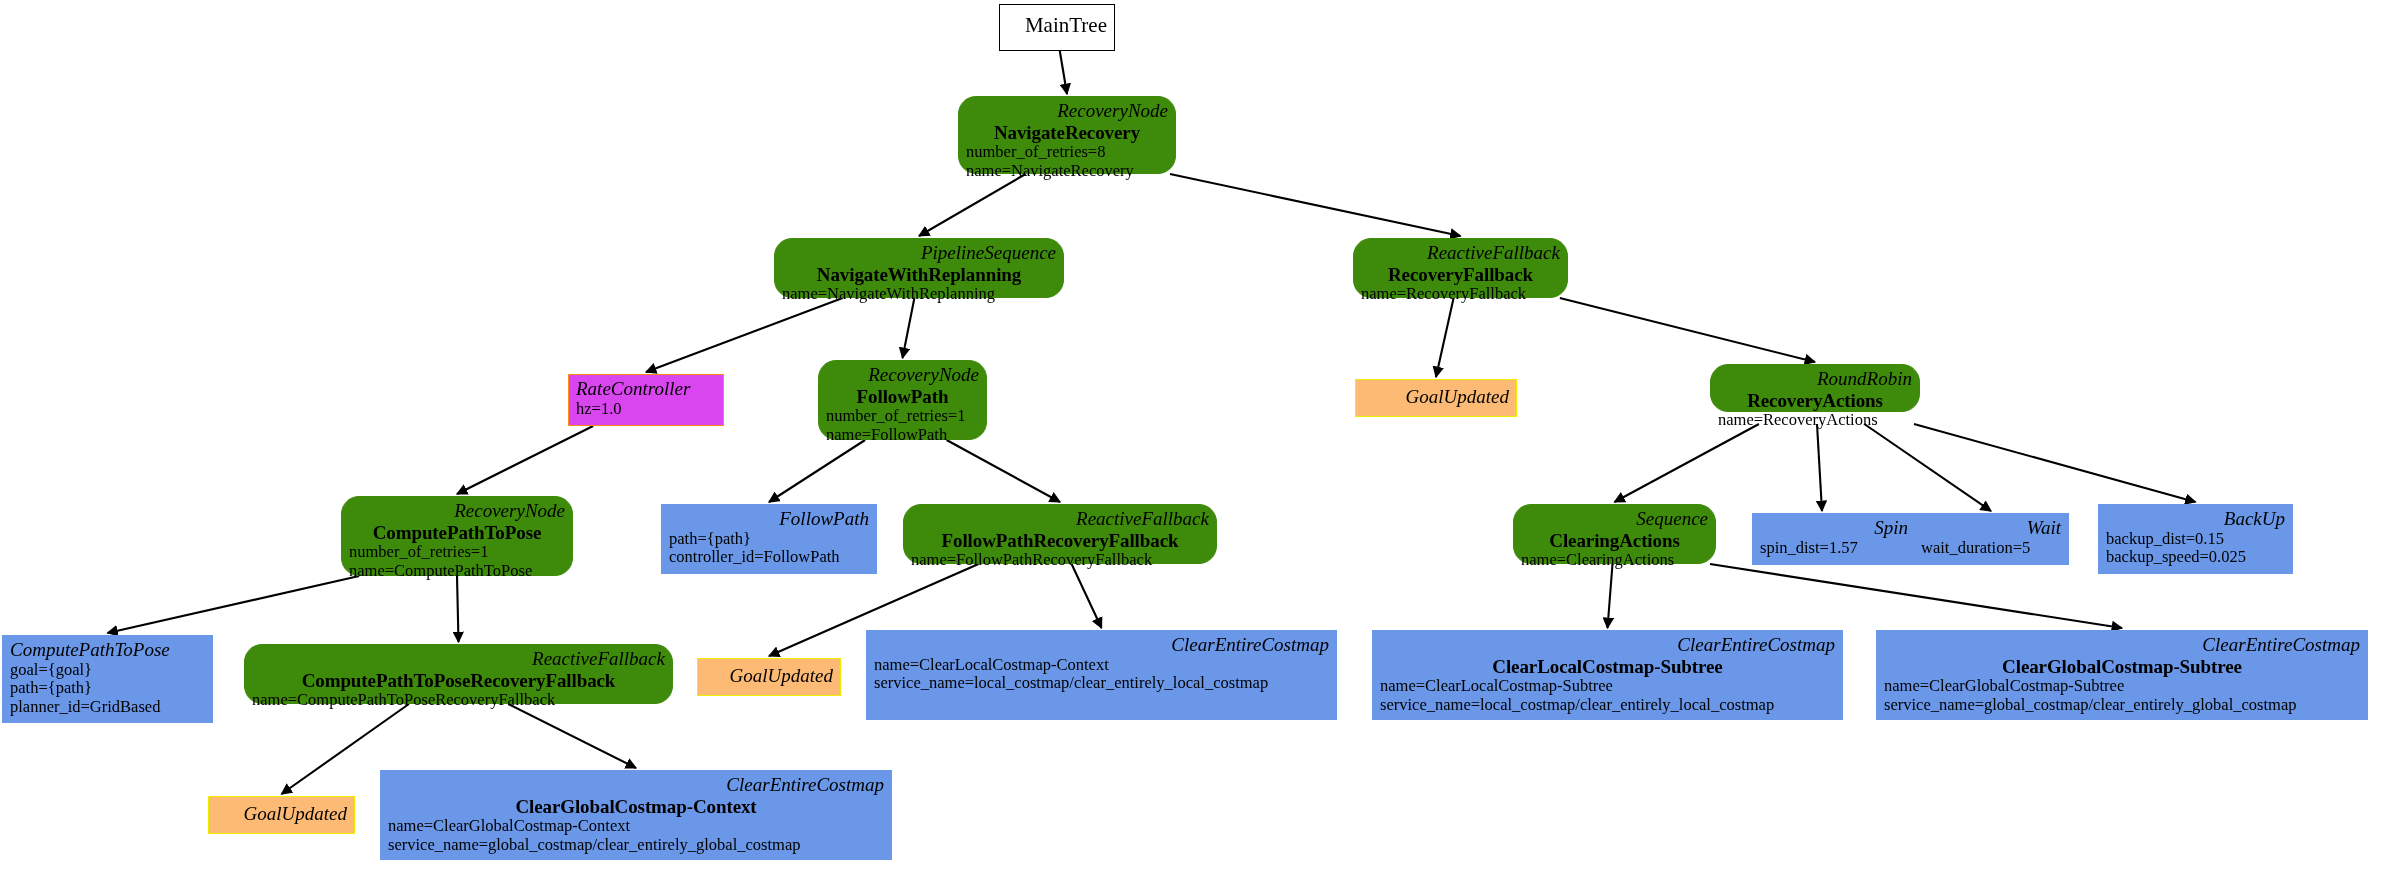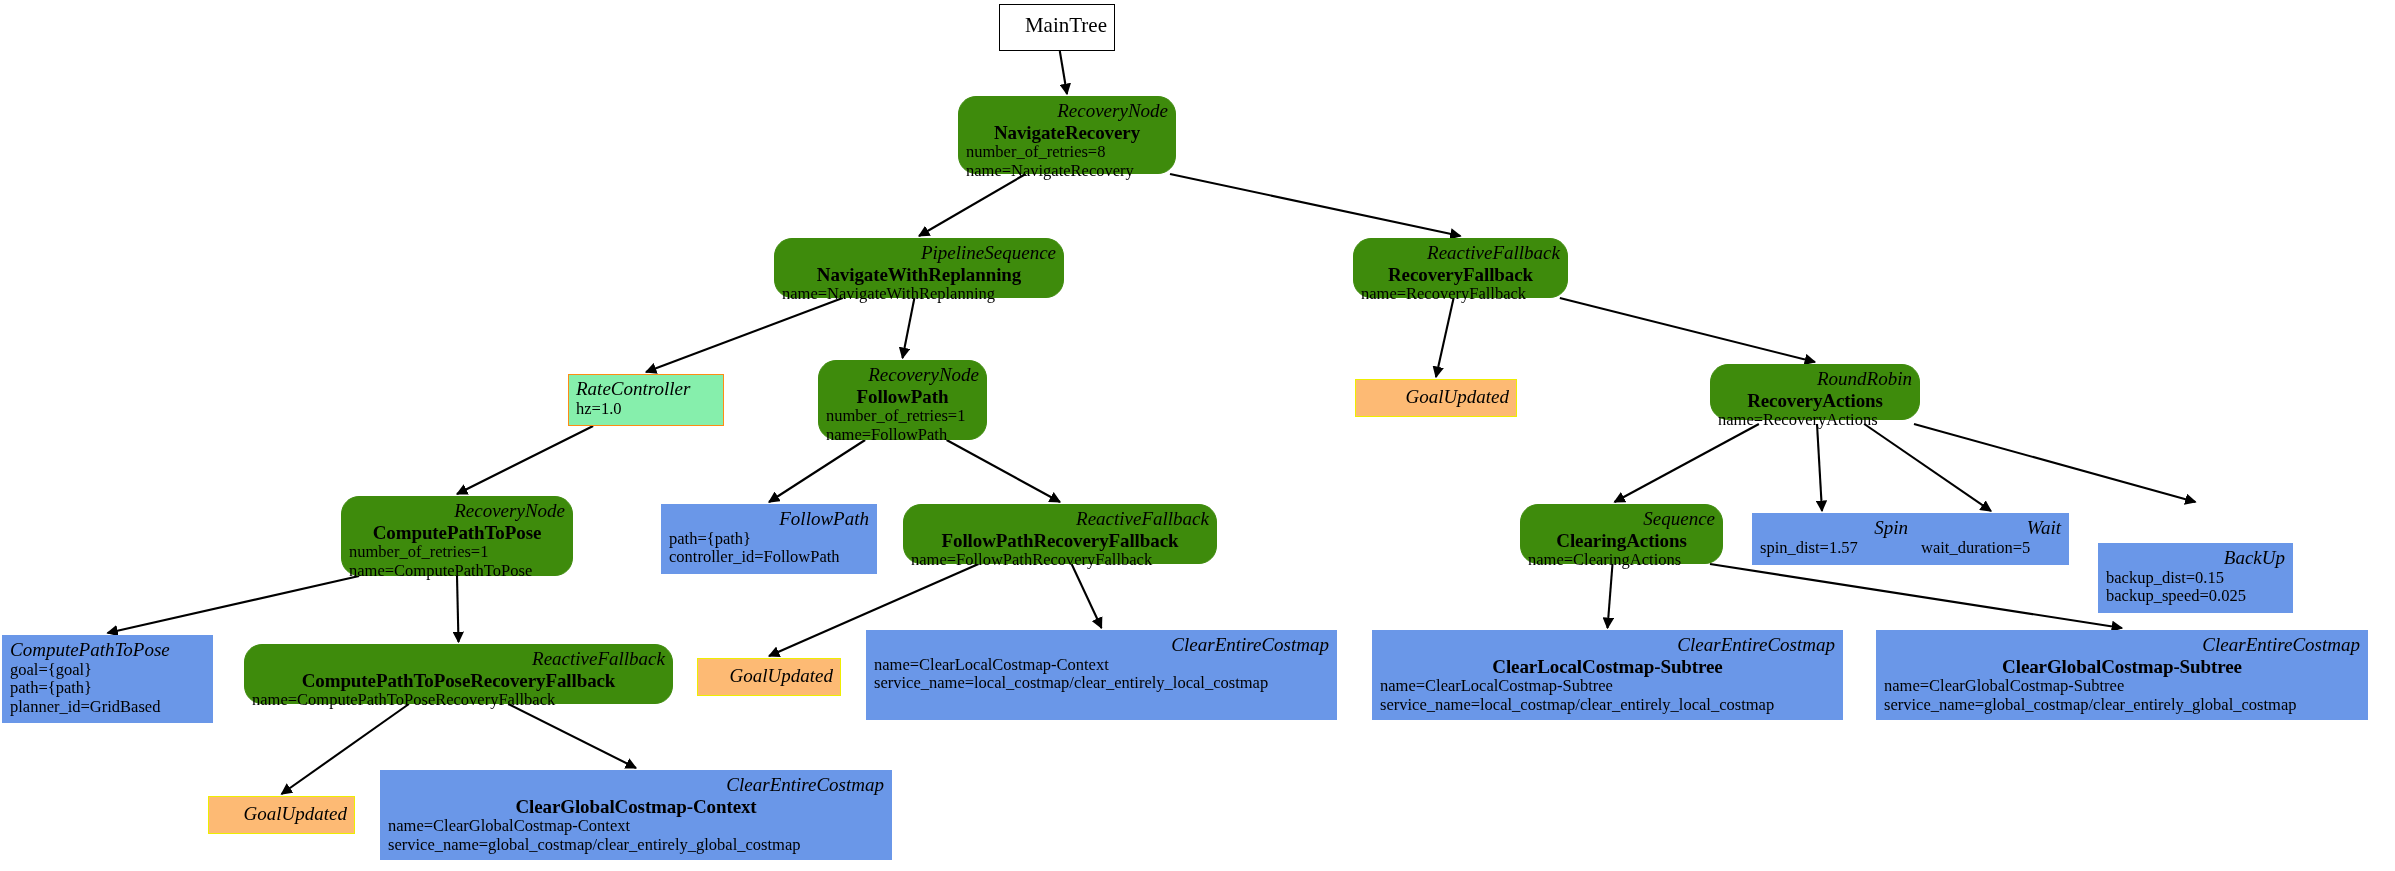--- a/index.html
+++ b/index.html
@@ -52,21 +52,21 @@
     white-space: nowrap;
     color: #000000;
   }
   .node .nd-params div { white-space: nowrap; }
 
   
   .c-white  { background: #ffffff; }
   .c-green  { background: #3e8b0c; border-color: #3e8b0c; border-radius: 18px; }
   .c-blue   { background: #6a97e8; border-color: #6a97e8; }
   .c-yellow { background: #fdba74; border-color: #eeee00; }
-  .c-orange { background: #86efac; border-color: #ff8c14; }
+  .c-orange { background: #d946ef; border-color: #ff8c14; }
 
   
   .node.root .nd-type {
     font-style: normal;
     font-size: 21px;
   }
   
   .node.title-left .nd-type { text-align: left; }
 </style>
 </head>
@@ -148,21 +148,21 @@
     <div class="nd-params">
       <div>number_of_retries=1</div>
       <div>name=FollowPath</div>
     </div>
   </div>
 
   <div class="node c-yellow" style="left:1355px; top:379px; width:162px; height:38px; padding-top:6px;">
     <div class="nd-type">GoalUpdated</div>
   </div>
 
-  <div class="node c-green" style="left:1710px; top:364px; width:210px; height:56px;">
+  <div class="node c-green" style="left:1710px; top:364px; width:210px; height:48px;">
     <div class="nd-type">RoundRobin</div>
     <div class="nd-name">RecoveryActions</div>
     <div class="nd-params">
       <div>name=RecoveryActions</div>
     </div>
   </div>
 
   <div class="node c-green" style="left:341px; top:496px; width:232px; height:80px;">
     <div class="nd-type">RecoveryNode</div>
     <div class="nd-name">ComputePathToPose</div>
@@ -181,21 +181,21 @@
   </div>
 
   <div class="node c-green" style="left:903px; top:504px; width:314px; height:60px;">
     <div class="nd-type">ReactiveFallback</div>
     <div class="nd-name">FollowPathRecoveryFallback</div>
     <div class="nd-params">
       <div>name=FollowPathRecoveryFallback</div>
     </div>
   </div>
 
-  <div class="node c-green" style="left:1513px; top:504px; width:203px; height:60px;margin-left:7px;">
+  <div class="node c-green" style="left:1513px; top:504px; width:203px; height:60px;">
     <div class="nd-type">Sequence</div>
     <div class="nd-name">ClearingActions</div>
     <div class="nd-params">
       <div>name=ClearingActions</div>
     </div>
   </div>
 
   <div class="node c-blue" style="left:1752px; top:513px; width:164px; height:52px;">
     <div class="nd-type">Spin</div>
     <div class="nd-params">
@@ -203,21 +203,21 @@
     </div>
   </div>
 
   <div class="node c-blue" style="left:1913px; top:513px; width:156px; height:52px;">
     <div class="nd-type">Wait</div>
     <div class="nd-params">
       <div>wait_duration=5</div>
     </div>
   </div>
 
-  <div class="node c-blue" style="left:2098px; top:504px; width:195px; height:70px;margin-top:39px;">
+  <div class="node c-blue" style="left:2098px; top:504px; width:195px; height:70px;">
     <div class="nd-type">BackUp</div>
     <div class="nd-params">
       <div>backup_dist=0.15</div>
       <div>backup_speed=0.025</div>
     </div>
   </div>
 
   <div class="node c-blue title-left" style="left:2px; top:635px; width:211px; height:88px;">
     <div class="nd-type">ComputePathToPose</div>
     <div class="nd-params">

